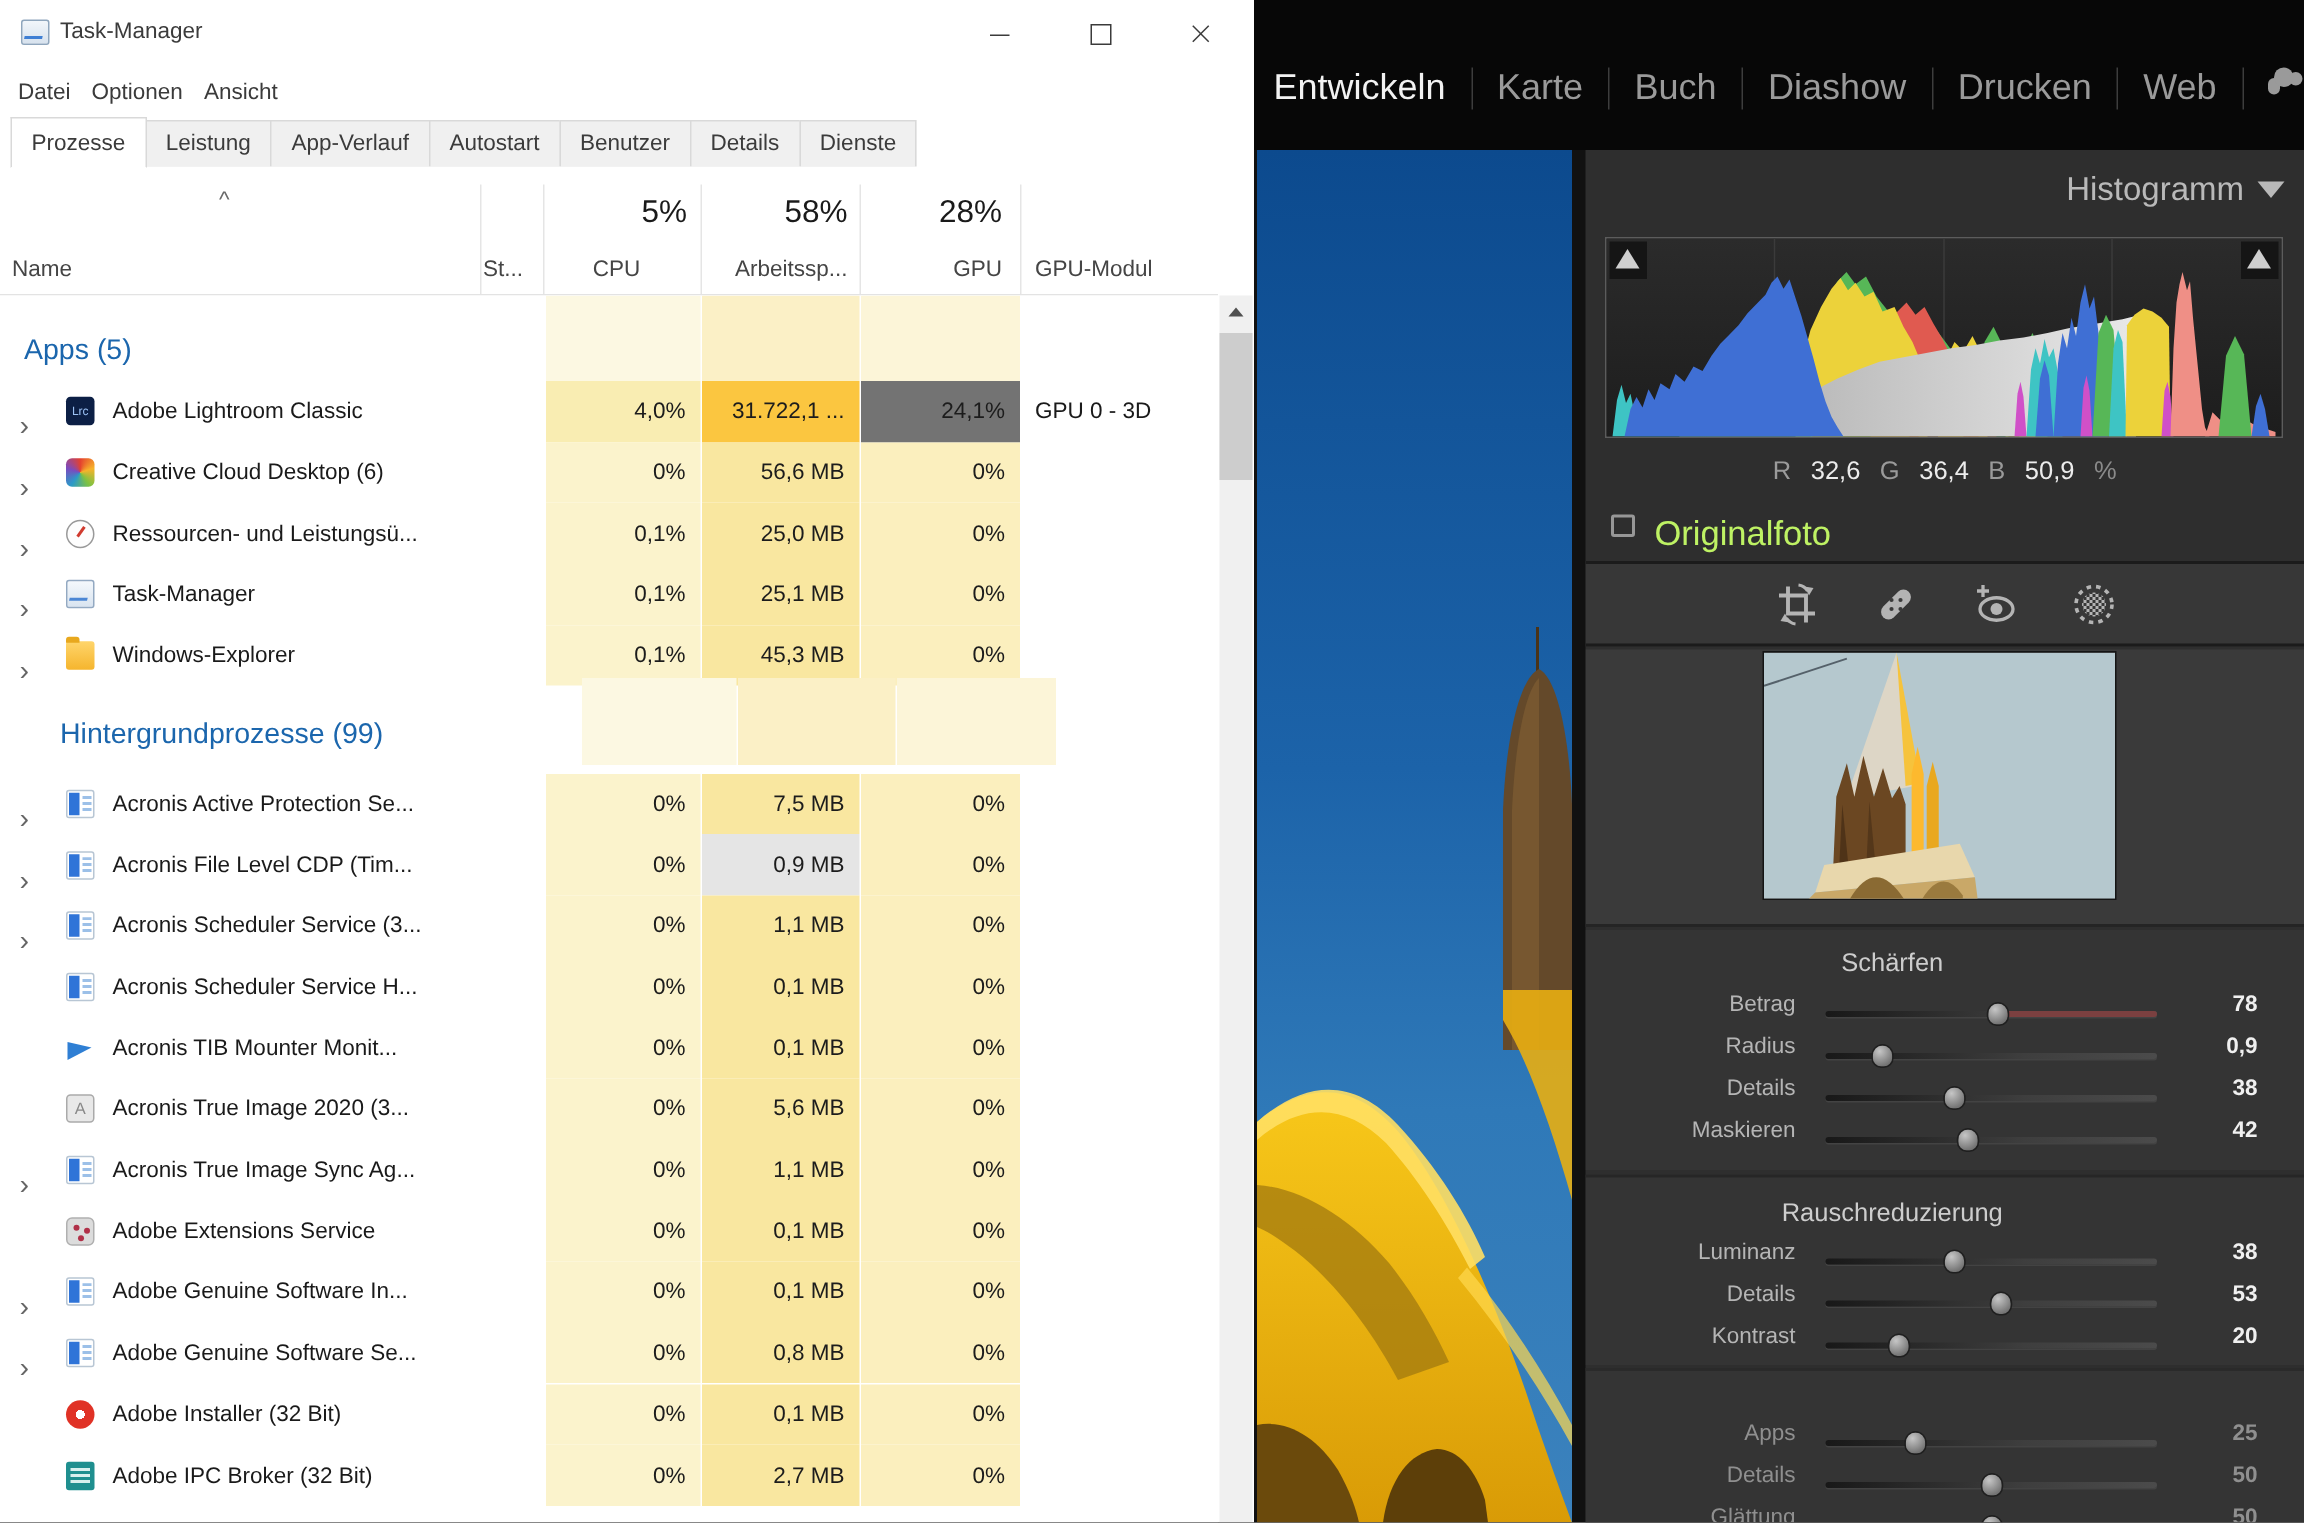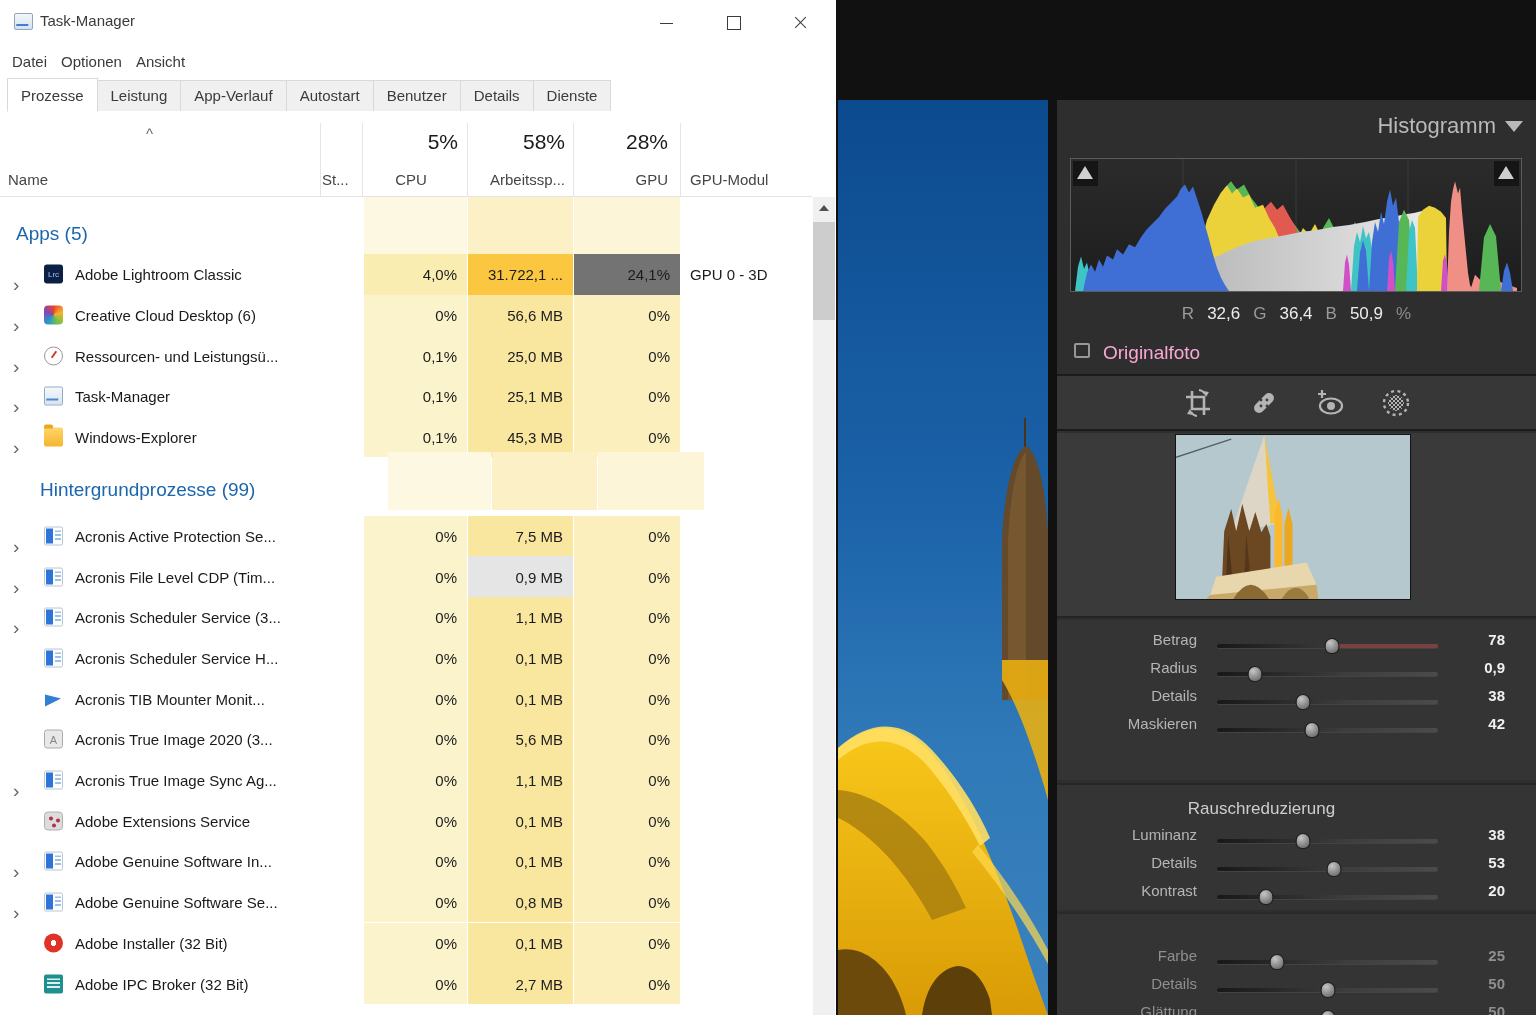--- a/index.html
+++ b/index.html
@@ -85,21 +85,21 @@
   .tri-down{position:absolute;right:13px;top:21px;width:0;height:0;border-left:9px solid transparent;border-right:9px solid transparent;border-top:11px solid #b9b9b9;cursor:pointer;}
   .hist-box{position:absolute;left:13px;top:58px;width:452px;height:134px;background:#202020;border:1px solid #5c5c5c;}
   .hist-box svg{display:block;width:100%;height:100%;}
   .clipbox{position:absolute;top:2px;width:25px;height:25px;background:rgba(18,18,18,.88);cursor:pointer;}
   .clipbox.l{left:2px;} .clipbox.r{right:2px;}
   .clipbox::after{content:"";position:absolute;left:4px;top:5px;width:0;height:0;border-left:8px solid transparent;border-right:8px solid transparent;border-bottom:13px solid #cfcfcf;}
   .rgb-row{position:absolute;left:0;top:200px;width:100%;height:28px;display:flex;justify-content:center;align-items:center;gap:13px;font-size:17px;}
   .rgb-l{color:#9a9a9a;} .rgb-v{color:#ececec;} .rgb-p{color:#8a8a8a;}
   .orig-row{position:absolute;left:0;top:234px;width:100%;height:38px;}
   .orig-cb{position:absolute;left:17px;top:9px;width:16px;height:15px;border:2px solid #979797;border-radius:2px;background:transparent;cursor:pointer;}
-  .orig-label{position:absolute;left:46px;top:8px;font-size:19px;color:#f9a8d4;}
+  .orig-label{position:absolute;left:46px;top:8px;font-size:23px;color:#bef264;}
   .tools{position:absolute;left:0;top:274px;width:100%;height:57px;background:#373737;border-top:2px solid #1b1b1b;border-bottom:2px solid #1b1b1b;display:flex;justify-content:center;align-items:center;gap:36px;}
   .tool{width:30px;height:30px;cursor:pointer;}
   .preview{position:absolute;left:0;top:333px;width:100%;height:185px;background:#3a3a3a;border-bottom:2px solid #242424;}
   .preview-img{position:absolute;left:118px;top:1px;width:236px;height:166px;border:1px solid #141414;overflow:hidden;}
   .lr-group{position:absolute;left:0;width:100%;background:#343434;}
   .grp-sharpen{top:520px;height:160px;}
   .grp-noise{top:683px;height:127px;border-top:2px solid #262626;}
   .grp-color{top:812px;height:103px;border-top:2px solid #2a2a2a;}
   .grp-title{height:30px;padding-top:12px;text-align:center;font-size:17px;color:#cdcdcd;padding-right:70px;}
   .srow{position:relative;height:28px;display:flex;align-items:flex-end;}
@@ -404,20 +404,35 @@
         </div>
       </div>
 
     <div class="tm-scroll">
       <span class="up"></span>
       <span class="thumb"></span>
     </div>
   </section>
 
   <section class="lr">
+    <div class="lr-nav" id="lr-nav">
+        <span class="nav-item active">Entwickeln</span>
+        <span class="navsep"></span>
+        <span class="nav-item">Karte</span>
+        <span class="navsep"></span>
+        <span class="nav-item">Buch</span>
+        <span class="navsep"></span>
+        <span class="nav-item">Diashow</span>
+        <span class="navsep"></span>
+        <span class="nav-item">Drucken</span>
+        <span class="navsep"></span>
+        <span class="nav-item">Web</span>
+        <span class="navsep"></span>
+        <span class="cloud"></span>
+      </div>
 
     <div class="lr-photo">
       <svg width="210" height="915" viewBox="0 0 210 915" preserveAspectRatio="none">
         <defs>
           <linearGradient id="sky" x1="0" y1="0" x2="0" y2="1">
             <stop offset="0" stop-color="#0c4a8e"></stop>
               <stop offset="0.45" stop-color="#1c63a9"></stop>
             <stop offset="0.7" stop-color="#2f79b8"></stop>
               <stop offset="1" stop-color="#3b82bd"></stop>
           </linearGradient>
@@ -554,20 +569,21 @@
             <path d="M108,140 L108,88 L112,72 L116,88 L116,140 Z" fill="#e9a81f"></path>
             <path d="M40,140 L130,126 L140,148 L34,158 Z" fill="#e8d7ac"></path>
             <path d="M34,158 L140,148 L142,164 L28,164 Z" fill="#c9a868"></path>
             <path d="M56,164 Q74,132 94,164 Z" fill="#8a6a33"></path>
             <path d="M104,164 Q118,140 132,160 L132,164 Z" fill="#9a7a3e"></path>
           </svg>
         </div>
       </div>
 
       <div class="lr-group grp-sharpen">
+        <div class="grp-title">Schärfen</div>
         <div id="sharpen-rows">
             <div class="srow">
               <span class="slabel">Betrag</span>
               <span class="strack">
                 <span class="stail" style="left: 52%; width: 48%; background: rgb(123, 64, 64);"></span>
                 <span class="sthumb" style="left: 52%;"></span>
               </span>
               <span class="sval">78</span>
             </div>
             <div class="srow">
@@ -616,21 +632,21 @@
                 <span class="sthumb" style="left: 22%;"></span>
               </span>
               <span class="sval">20</span>
             </div>
           </div>
       </div>
       <div class="lr-group grp-color">
         <div style="height:22px;"></div>
         <div id="color-rows">
             <div class="srow dim">
-              <span class="slabel">Farbe</span>
+              <span class="slabel">Apps</span>
               <span class="strack">
                 <span class="sthumb" style="left: 27%;"></span>
               </span>
               <span class="sval">25</span>
             </div>
             <div class="srow dim">
               <span class="slabel">Details</span>
               <span class="strack">
                 <span class="sthumb" style="left: 50%;"></span>
               </span>

